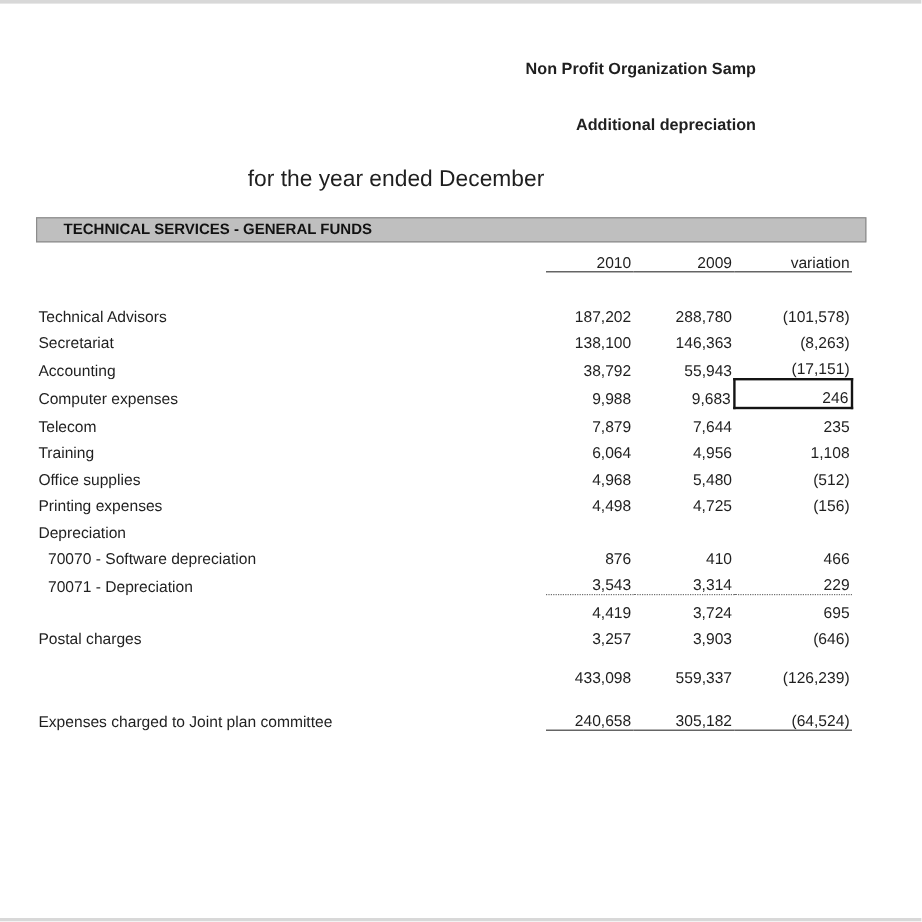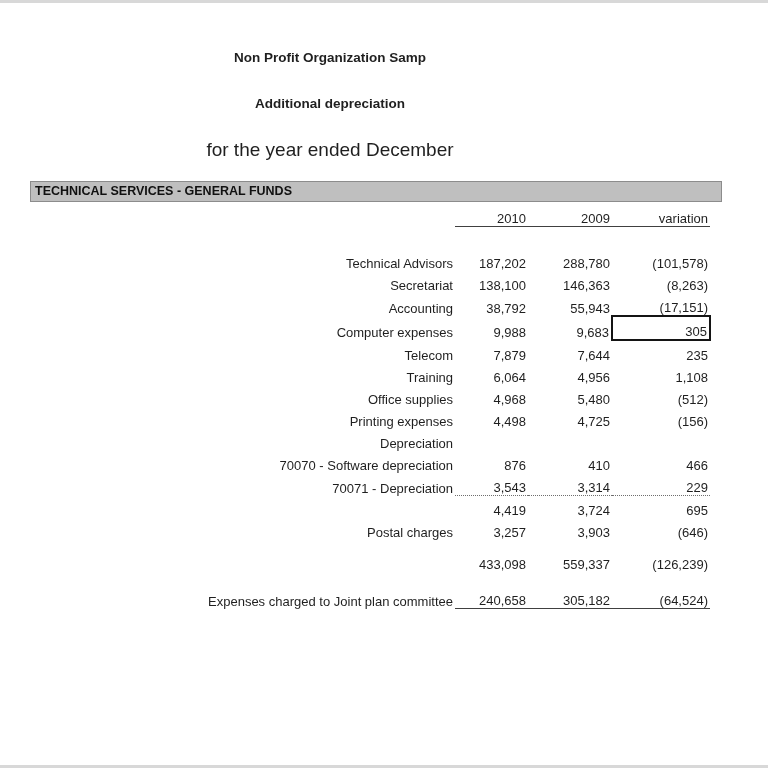--- a/index.html
+++ b/index.html
@@ -23,38 +23,39 @@
     width: 600px;
     margin-left: 30px;
     padding-top: 46px;
     text-align: center;
   }
   .title-main, .title-sub {
     font-size: 13.5px;
     font-weight: bold;
     margin: 0 0 28px 0;
     line-height: 18px;
+    text-align: right;
   }
   .title-period {
     font-size: 19px;
     font-weight: normal;
     margin: 0 0 22px 0;
     line-height: 18px;
   }
   .section-bar {
     width: 692px;
     margin-left: 30px;
     margin-top: 10px;
     box-sizing: border-box;
     background: #bfbfbf;
     border: 1px solid #8c8c8c;
     font-size: 12.5px;
     font-weight: bold;
     line-height: 19px;
-    padding-left: 4px;
+    padding-left: 22px;
     color: #111111;
   }
   table.fin {
     border-collapse: collapse;
     table-layout: fixed;
     margin-left: 30px;
     margin-top: 2px;
     width: 680px;
   }
   col.c-lbl { width: 425px; }
@@ -62,21 +63,21 @@
   col.c-n2  { width: 84px; }
   col.c-n3  { width: 98px; }
   td {
     font-size: 13px;
     height: 22px;
     padding: 0 2px;
     vertical-align: bottom;
     white-space: nowrap;
     overflow: hidden;
   }
-  td.lbl { text-align: right; margin-left: 48px; }
+  td.lbl { text-align: left; margin-left: 48px; }
   td.lbl.indent { padding-left: 10px; }
   td.num { text-align: right; }
   tr.hdr td.num { border-bottom: 1px solid #404040; }
   tr.dotted td.num { border-bottom: 1px dotted #6e6e6e; }
   tr.solid  td.num { border-bottom: 1px solid #404040; }
   tr.dbl    td.num { border-bottom: 3px double #404040; }
   td.sel {
     border: 2px solid #141414;
   }
   tr.sp10 td { height: 10px; }
@@ -130,21 +131,21 @@
       <tr>
         <td class="lbl">Accounting</td>
         <td class="num">38,792</td>
         <td class="num">55,943</td>
         <td class="num">(17,151)</td>
       </tr>
       <tr>
         <td class="lbl">Computer expenses</td>
         <td class="num">9,988</td>
         <td class="num">9,683</td>
-        <td class="num sel">305</td>
+        <td class="num sel">246</td>
       </tr>
       <tr>
         <td class="lbl">Telecom</td>
         <td class="num">7,879</td>
         <td class="num">7,644</td>
         <td class="num">235</td>
       </tr>
       <tr>
         <td class="lbl">Training</td>
         <td class="num">6,064</td>

